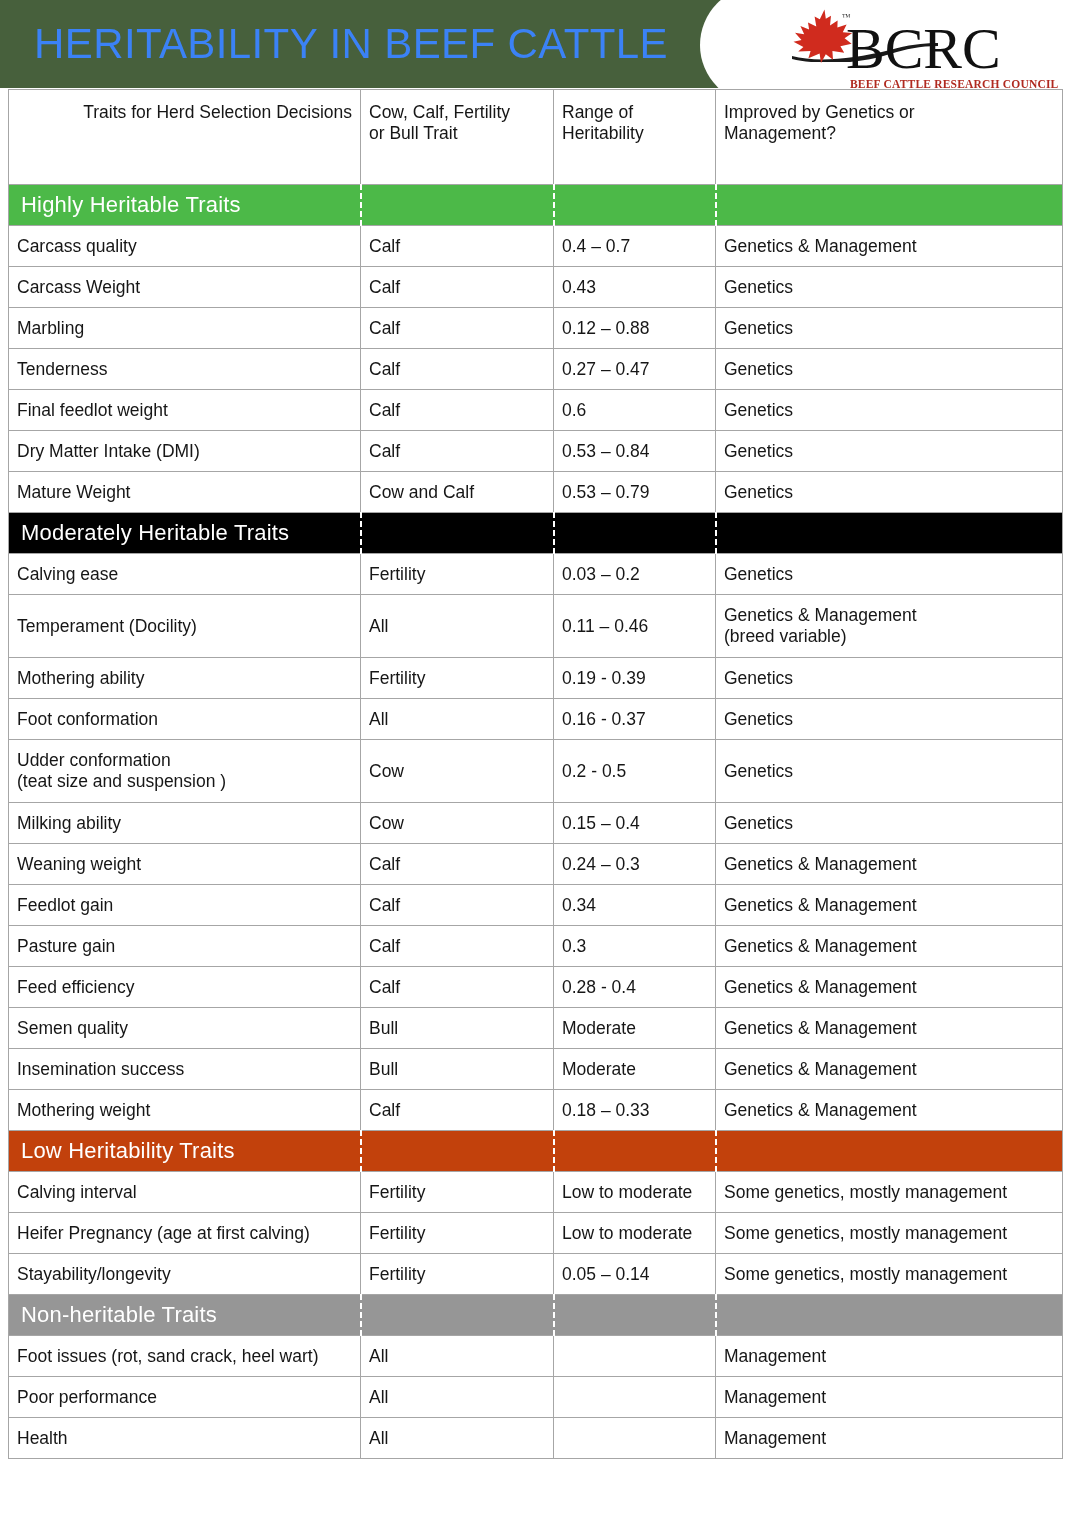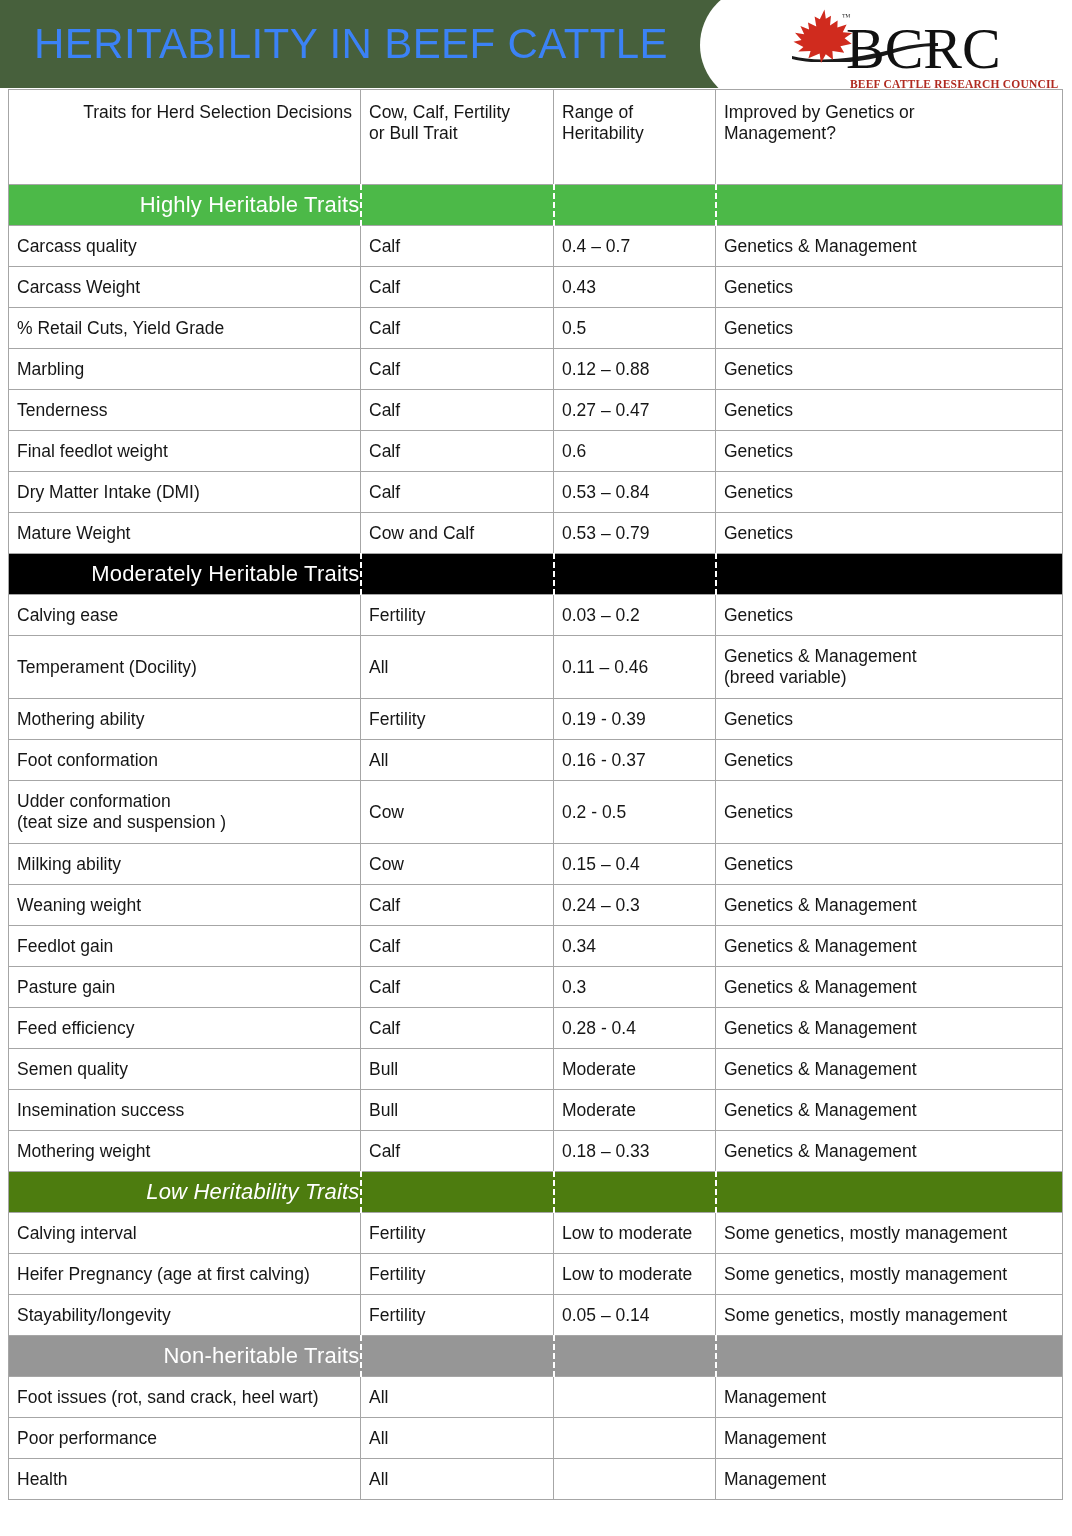--- a/index.html
+++ b/index.html
@@ -157,33 +157,32 @@
   }
   tr.tall td { height: 62px; }
 
   
   tr.band td {
     border: none;
     height: 40px;
     padding: 0;
   }
   tr.band td.label {
-    padding-left: 0;
+    padding-left: 12px;
     color: #ffffff;
     font-size: 22px;
     font-weight: 400;
     letter-spacing: 0.2px;
-    text-align: right;
   }
   tr.band td.dashed {
     border-left: 2px dashed #ffffff;
   }
   tr.band.green td { background: #4cb948; }
   tr.band.amber td { background: #000000; }
-  tr.band.red   td { background: #4d7c0f; font-style: italic; }
+  tr.band.red   td { background: #c2410c; }
   tr.band.grey  td { background: #969696; margin-top: 26px; }
 
   .two-line { display: block; }
 </style>
 </head>
 <body>
 
 <div class="banner">
   <div class="banner-green"></div>
   <div class="banner-notch"></div>
@@ -240,26 +239,20 @@
           <td>0.4 – 0.7</td>
           <td>Genetics &amp; Management</td>
         </tr>
         <tr>
           <td>Carcass Weight</td>
           <td>Calf</td>
           <td>0.43</td>
           <td>Genetics</td>
         </tr>
         <tr>
-          <td>% Retail Cuts, Yield Grade</td>
-          <td>Calf</td>
-          <td>0.5</td>
-          <td>Genetics</td>
-        </tr>
-        <tr>
           <td>Marbling</td>
           <td>Calf</td>
           <td>0.12 – 0.88</td>
           <td>Genetics</td>
         </tr>
         <tr>
           <td>Tenderness</td>
           <td>Calf</td>
           <td>0.27 – 0.47</td>
           <td>Genetics</td>

